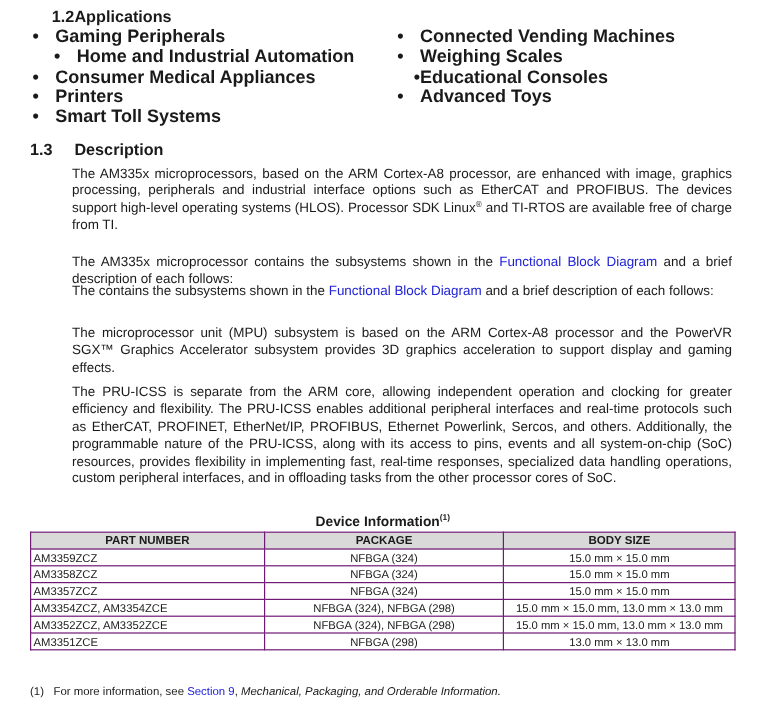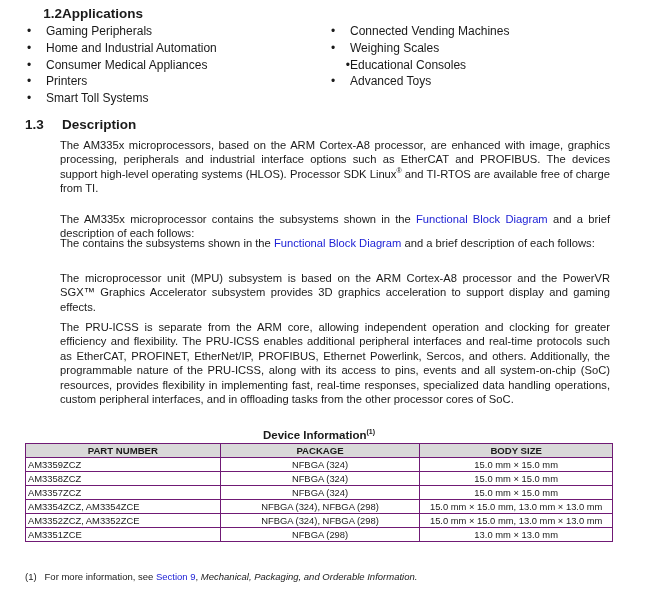--- a/index.html
+++ b/index.html
@@ -1,20 +1,20 @@
 <!DOCTYPE html>
 <html><head>
 <meta charset="utf-8">
 <style>
   html, body { margin: 0; padding: 0; background: #ffffff; }
   body { width: 650px; height: 600px; overflow: hidden; position: relative;
          font-family: "Liberation Sans", sans-serif; color: #1a1a1a; }
   .h2 { position: absolute; font-weight: bold; font-size: 13.5px; }
   .h2 .num { display: inline-block; width: 37px; }
-  .bul { position: absolute; font-size: 12px; line-height: 16.7px; }
+  .bul { position: absolute; font-size: 15px; line-height: 16.7px; font-weight: bold; }
   .bul .dot { display: inline-block; width: 19px; }
   .para { position: absolute; left: 60px; width: 550px; font-size: 11.2px;
           line-height: 14.4px; text-align: justify; }
   .link { color: #1f22d6; cursor: pointer; }
   sup { font-size: 7px; line-height: 0; }
   .caption { position: absolute; top: 429px; left: 0; width: 638px; text-align: center;
              font-weight: bold; font-size: 11.5px; }
   table { position: absolute; top: 443px; left: 25px; width: 588px;
           border-collapse: collapse; font-size: 9.4px; }
   td, th { border: 1px solid #701a75; height: 13px; padding: 0 2px; }
@@ -26,21 +26,21 @@
 </style>
 </head>
 <body>
 
 <div class="h2" style="top:6px; left:25px;text-align:right;">
   <span class="num">1.2</span><span>Applications</span>
 </div>
 
 <div>
   <div class="bul" style="top:23px; left:27px;"><span class="dot">•</span><span>Gaming Peripherals</span></div>
-  <div class="bul" style="top:40px; left:27px;"><span class="dot">•</span><span>Home and Industrial Automation</span></div>
+  <div class="bul" style="top:40px; left:45px;"><span class="dot">•</span><span>Home and Industrial Automation</span></div>
   <div class="bul" style="top:57px; left:27px;"><span class="dot">•</span><span>Consumer Medical Appliances</span></div>
   <div class="bul" style="top:73px; left:27px;"><span class="dot">•</span><span>Printers</span></div>
   <div class="bul" style="top:90px; left:27px;"><span class="dot">•</span><span>Smart Toll Systems</span></div>
 </div>
 
 <div>
   <div class="bul" style="top:23px; left:331px;"><span class="dot">•</span><span>Connected Vending Machines</span></div>
   <div class="bul" style="top:40px; left:331px;"><span class="dot">•</span><span>Weighing Scales</span></div>
   <div class="bul" style="top:57px; left:331px;text-align:right;"><span class="dot">•</span><span>Educational Consoles</span></div>
   <div class="bul" style="top:73px; left:331px;"><span class="dot">•</span><span>Advanced Toys</span></div>

